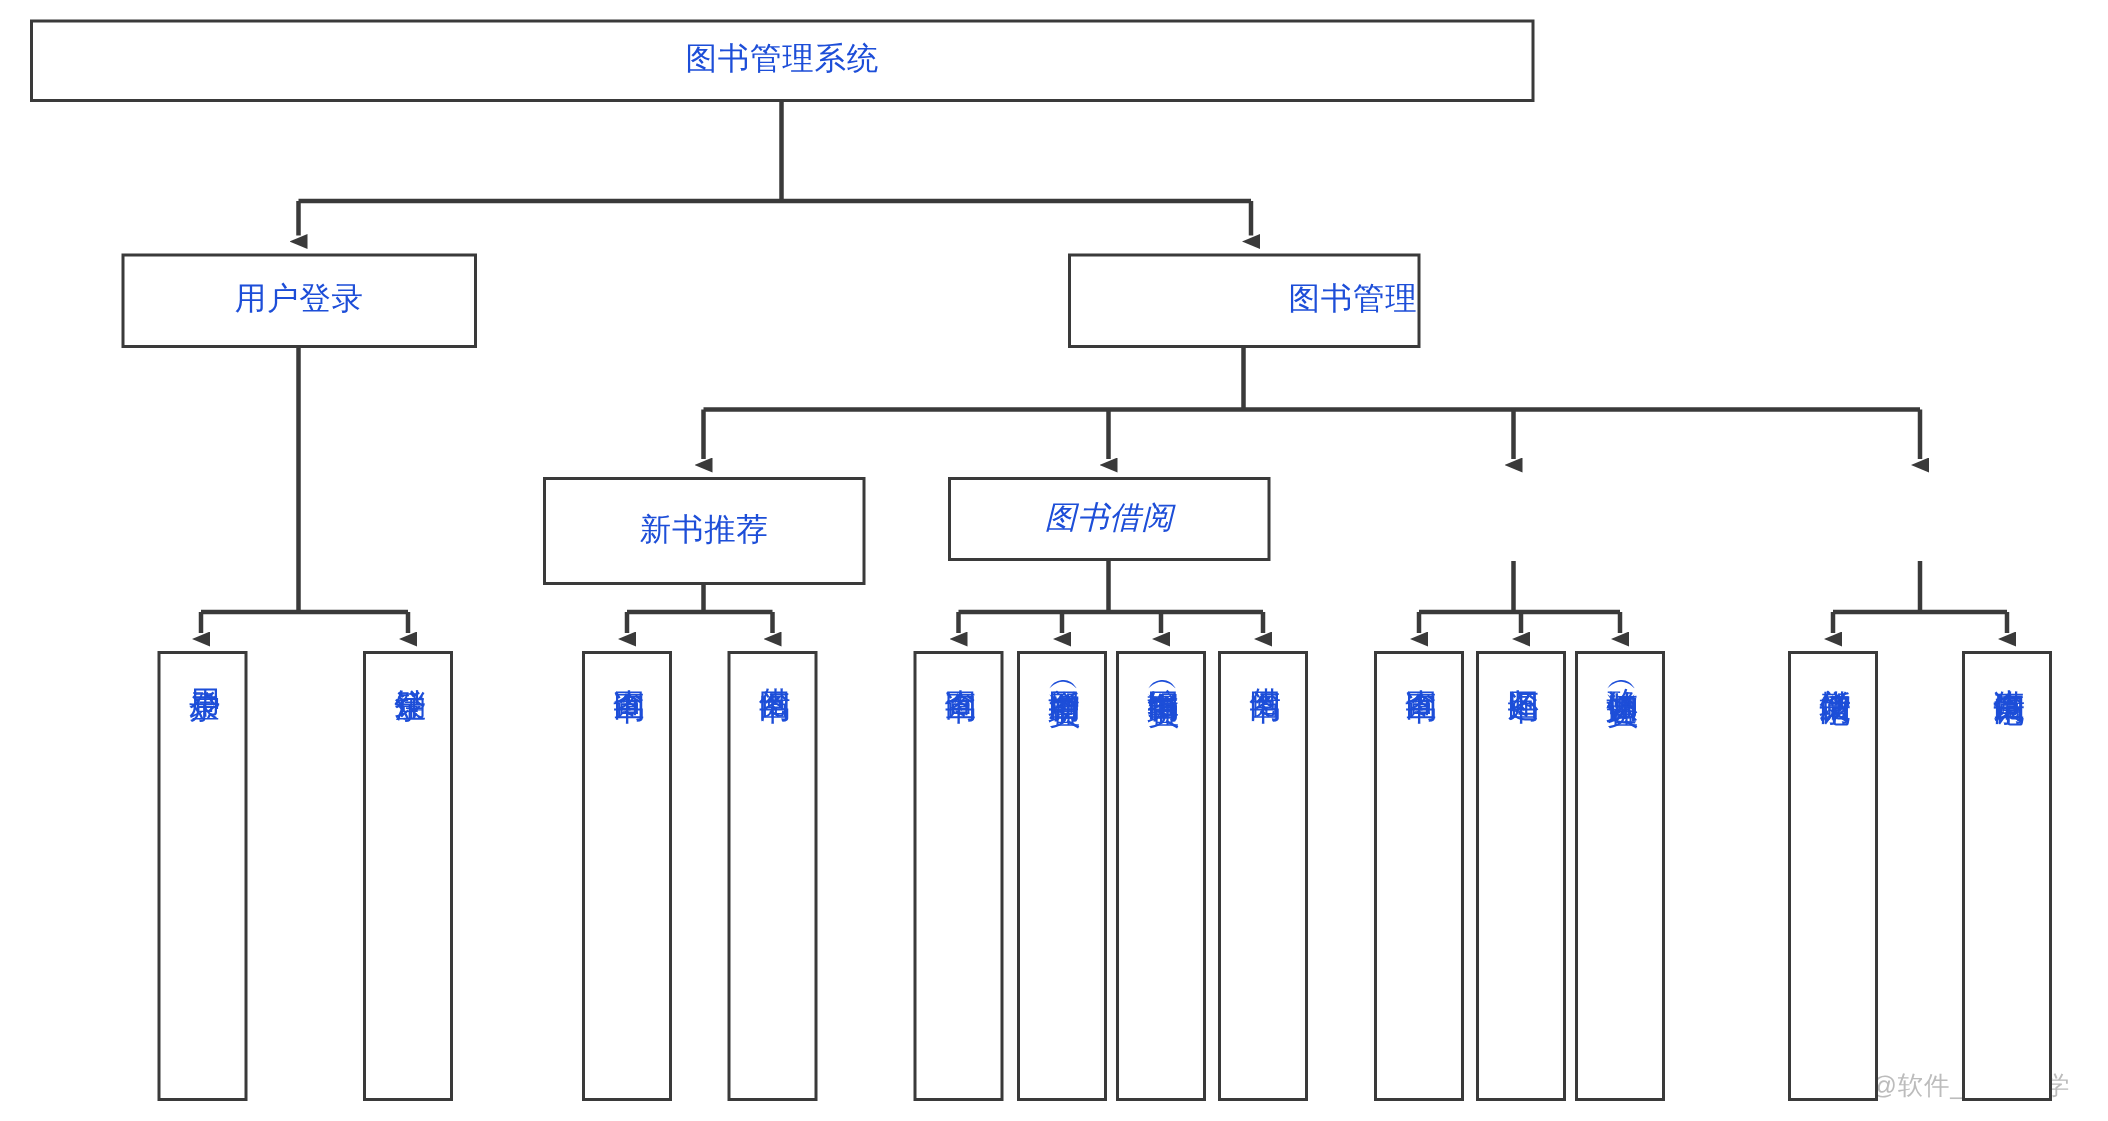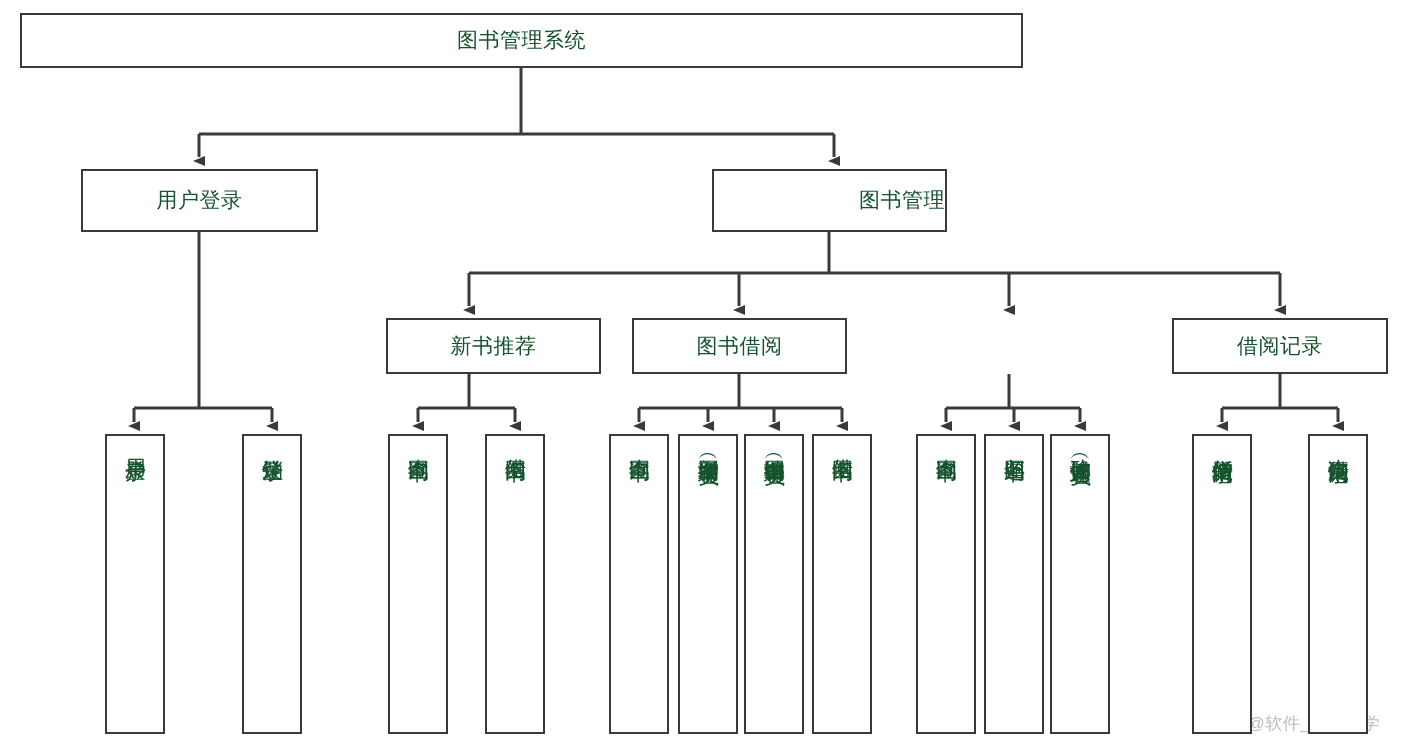--- a/index.html
+++ b/index.html
@@ -28,21 +28,21 @@
     position: absolute;
     box-sizing: border-box;
     background: #ffffff;
     border: 2px solid #3a3a3a;
     display: flex;
     align-items: center;
     justify-content: center;
     z-index: 3;
   }
   .node-label {
-    color: #14532d;
+    color: #1d4ed8;
     font-size: 21px;
     line-height: 1.05;
     white-space: nowrap;
     letter-spacing: 0.5px;
   }
   .node.leaf {
     align-items: flex-start;
     justify-content: center;
     padding-top: 6px;
   }
@@ -123,28 +123,25 @@
     <span class="node-label">图书管理系统</span>
   </div>
 
   <div class="node" style="left:81px; top:169px; width:237px; height:63px;">
     <span class="node-label">用户登录</span>
   </div>
   <div class="node" style="left:712px; top:169px; width:235px; height:63px;justify-content:flex-end;">
     <span class="node-label">图书管理</span>
   </div>
 
-  <div class="node" style="left:362px; top:318px; width:215px; height:56px;margin-left:24px;">
+  <div class="node" style="left:362px; top:318px; width:215px; height:72px;">
     <span class="node-label">新书推荐</span>
   </div>
-  <div class="node" style="left:632px; top:318px; width:215px; height:56px;">
+  <div class="node" style="left:632px; top:318px; width:215px; height:56px;font-style:italic;">
     <span class="node-label">图书借阅</span>
-  </div>
-  <div class="node" style="left:1172px; top:318px; width:216px; height:56px;">
-    <span class="node-label">借阅记录</span>
   </div>
 
   <div class="node leaf" style="left:105px; top:434px; width:60px; height:300px;">
     <span class="node-label">用户登录</span>
   </div>
   <div class="node leaf" style="left:242px; top:434px; width:60px; height:300px;">
     <span class="node-label">注销登录</span>
   </div>
 
   <div class="node leaf" style="left:388px; top:434px; width:60px; height:300px;">

